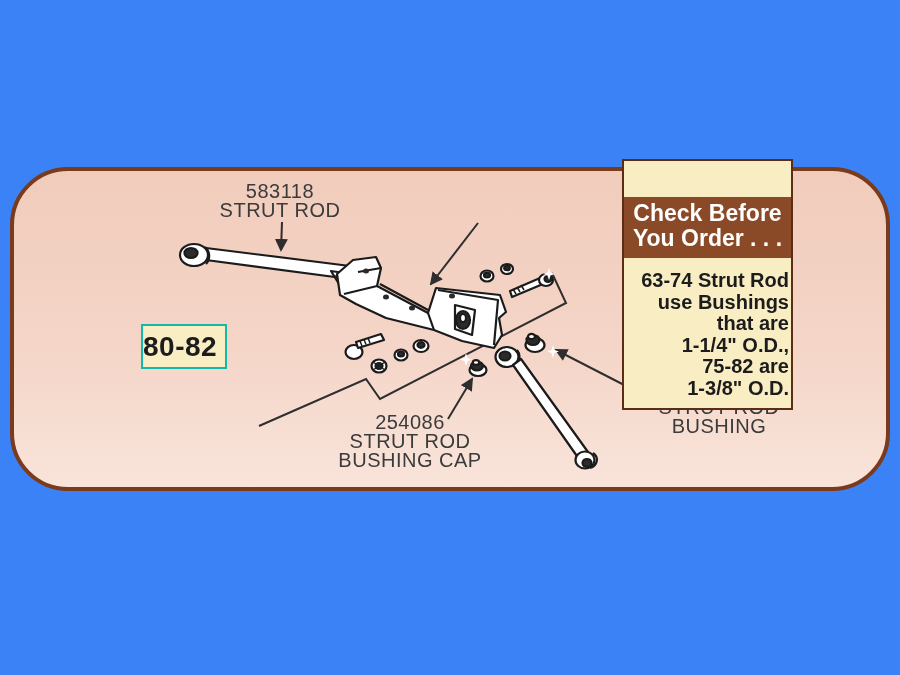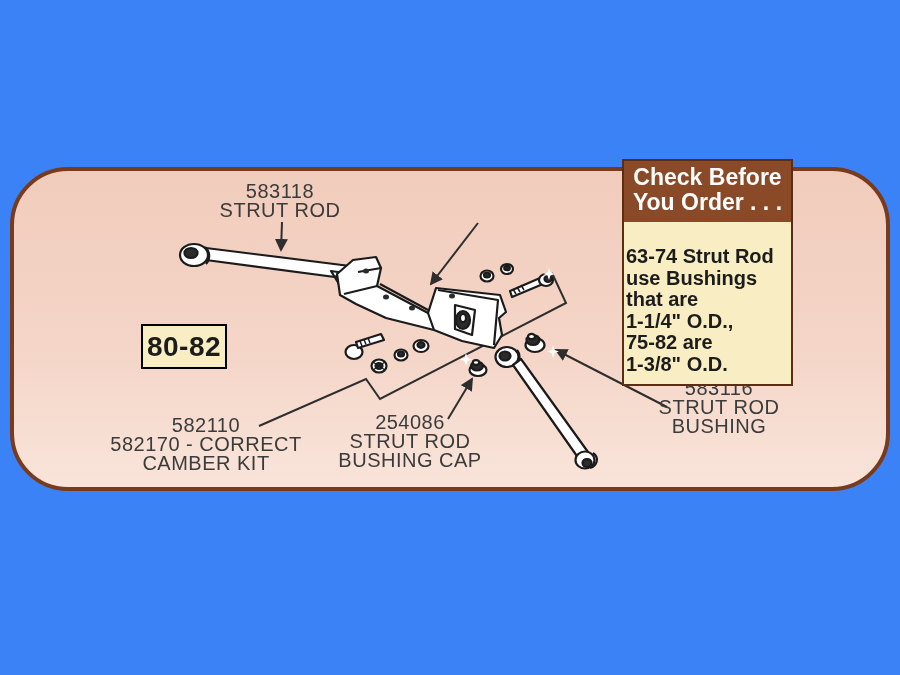--- a/index.html
+++ b/index.html
@@ -13,36 +13,37 @@
     background:linear-gradient(180deg,#f1ccbc 0%,#f4d5c7 55%,#f9e4da 100%);
   }
   .diagram-svg{position:absolute;left:0;top:0;width:900px;height:675px;}
   .part-label{
     position:absolute;color:#3b3b3b;font-size:20px;line-height:19px;
     text-align:center;white-space:pre-line;letter-spacing:0.5px;
   }
   .part-label.right{text-align:right;}
   .badge{
     position:absolute;left:141px;top:324px;width:82px;height:41px;
-    background:#f8edc3;border:2px solid #000000;
+    background:#f8edc3;border:2px solid #14b8a6;
     color:#1c1c1c;font-size:28px;font-weight:bold;
-    text-align:center;line-height:41px;letter-spacing:0.5px;
+    line-height:41px;letter-spacing:0.5px;
   }
   .callout{
     position:absolute;left:622px;top:159px;width:167px;
     border:2px solid #5a2d14;background:#f8edc3;
   }
   .callout-header{
     background:#8a4a28;color:#ffffff;font-size:23px;font-weight:bold;
     line-height:25px;text-align:center;white-space:pre-line;
     padding:4px 2px 7px 2px;
+    margin-top:36px;
   }
   .callout-body{
     color:#1c1c1c;font-size:20px;font-weight:bold;line-height:21.5px;
-    text-align:left;white-space:pre-line;padding:24px 2px 9px 2px;
+    text-align:right;white-space:pre-line;padding:12px 2px 9px 2px;
   }
 </style>
 </head>
 <body>
 
 <div class="stage">
 
   <div class="panel"></div>
 
   <svg class="diagram-svg" viewBox="0 0 900 675">
@@ -134,23 +135,20 @@
       <path d="M549,268 L550.5,272.5 L555,274 L550.5,275.5 L549,280 L547.5,275.5 L543,274 L547.5,272.5 Z"></path>
     </g>
   </svg>
 
   <div class="part-label" style="left:180px;top:182px;width:200px;">583118
 STRUT ROD</div>
 
 
   <div class="badge">80-82</div>
 
-  <div class="part-label" style="left:86px;top:416px;width:240px;">582110
-582170 - CORRECT
-CAMBER KIT</div>
 
   <div class="part-label" style="left:310px;top:413px;width:200px;">254086
 STRUT ROD
 BUSHING CAP</div>
 
   <div class="part-label right" style="left:640px;top:379px;width:158px;text-align:center;">583116
 STRUT ROD
 BUSHING</div>
 
   <div class="callout">

